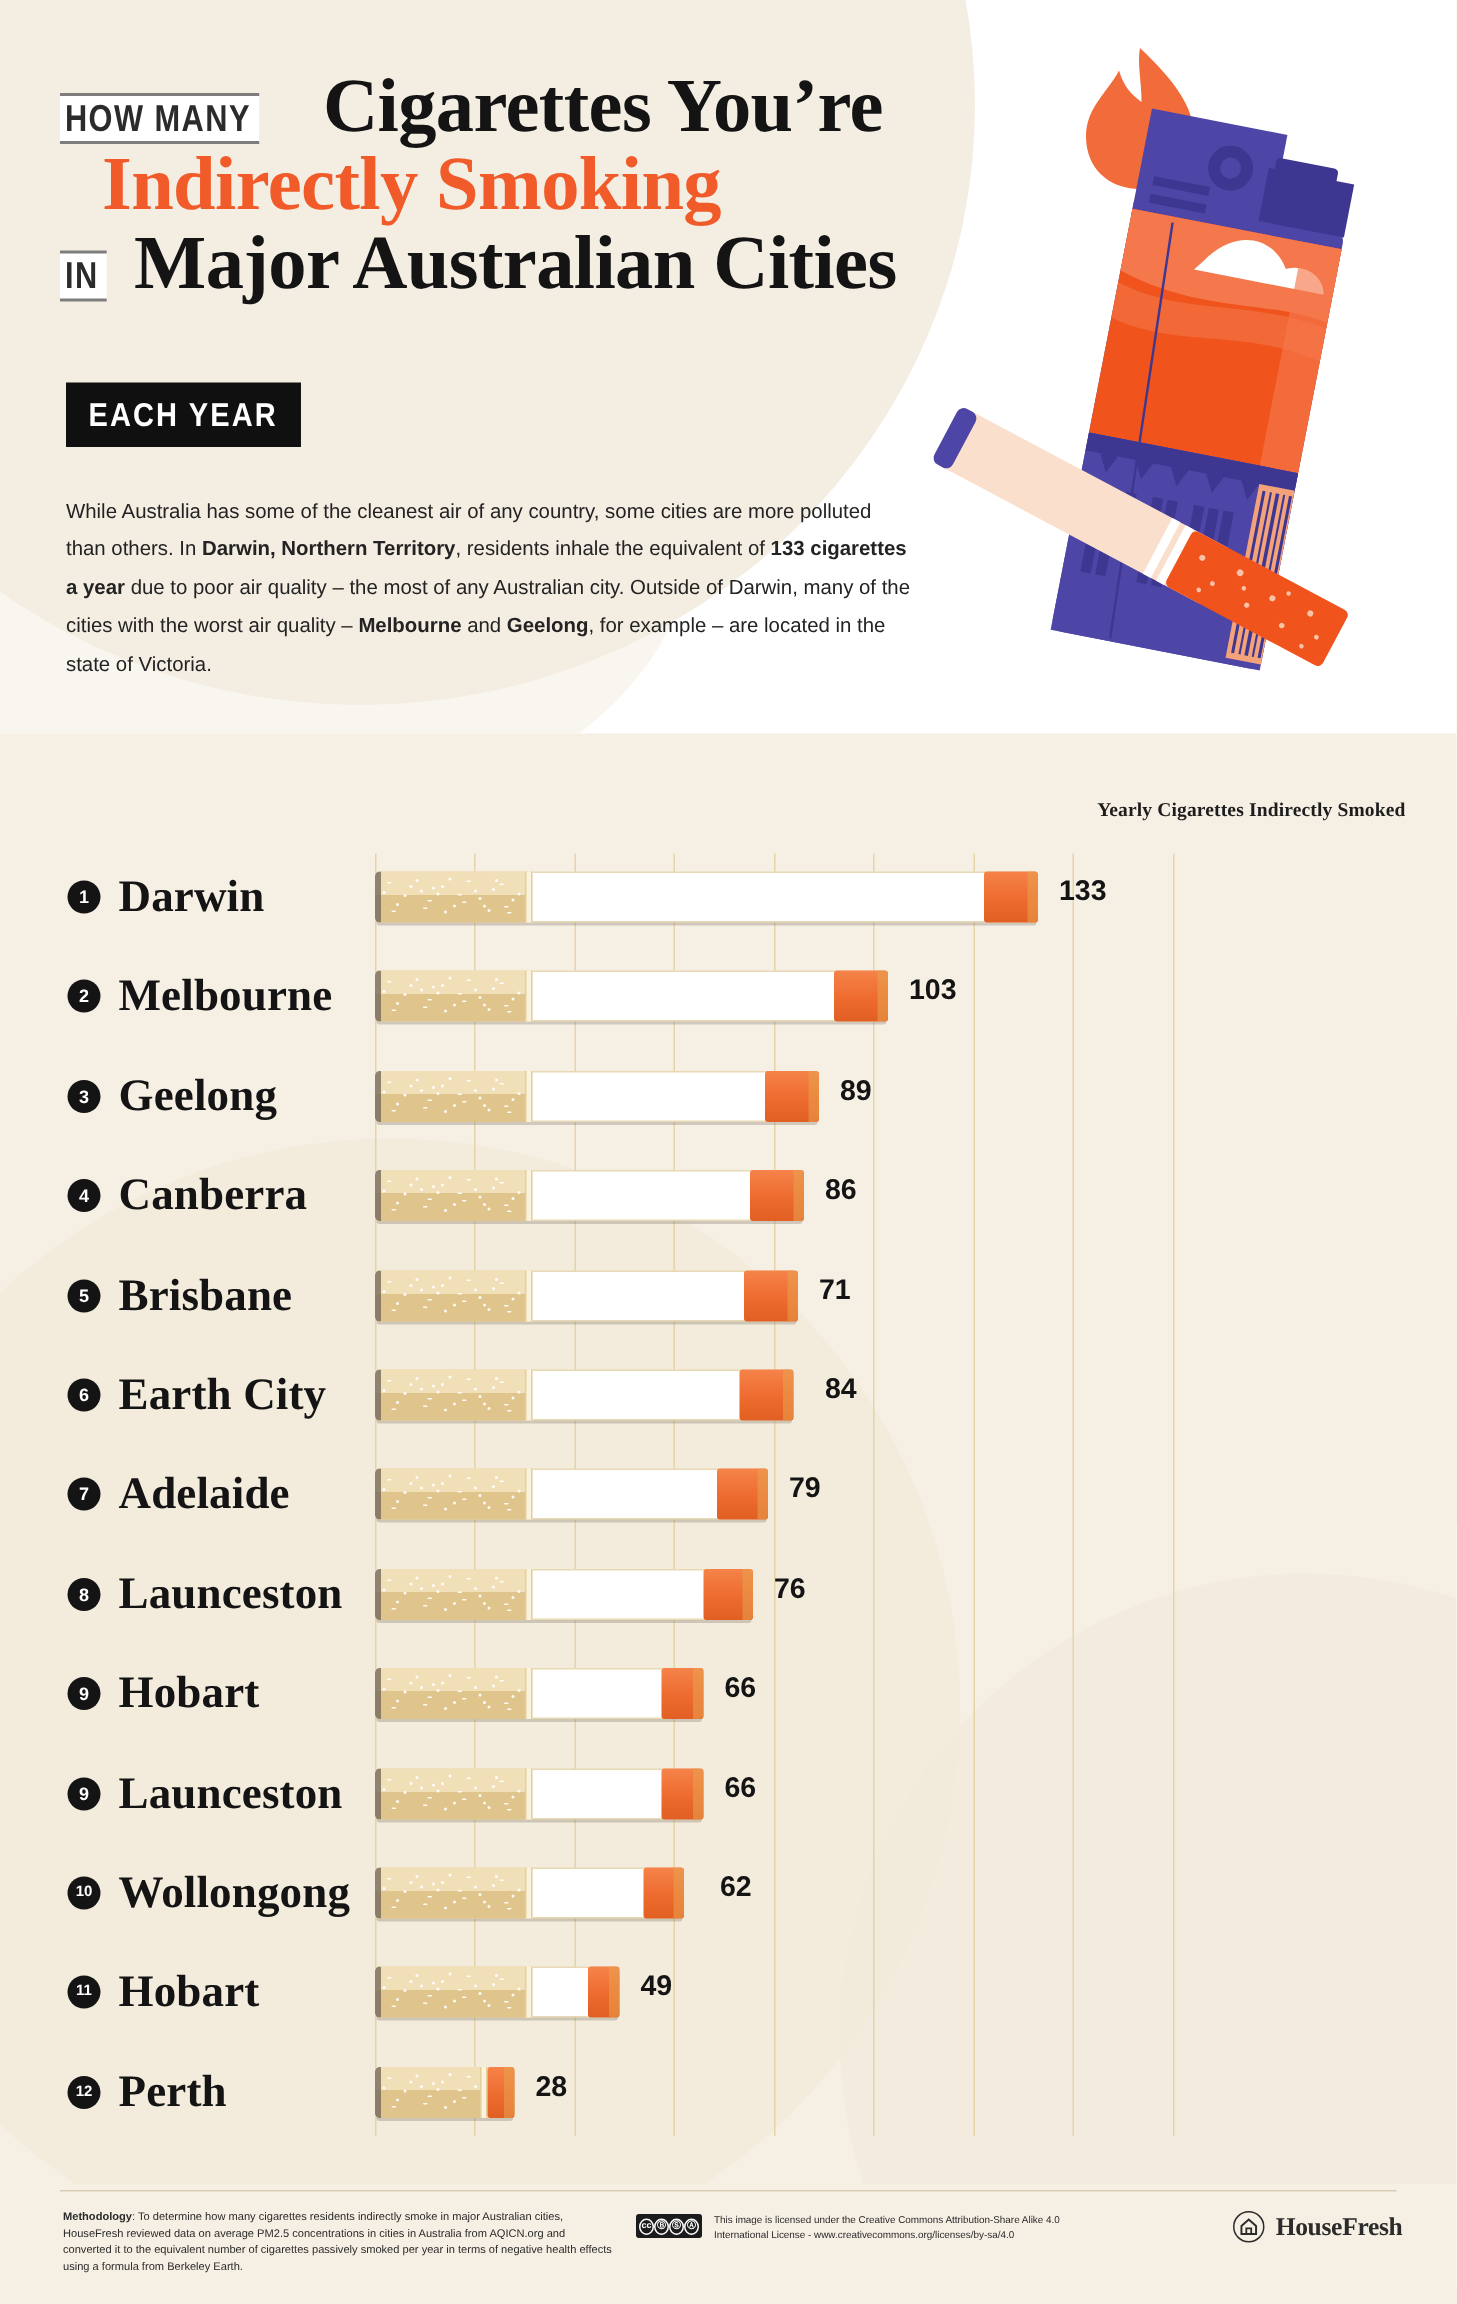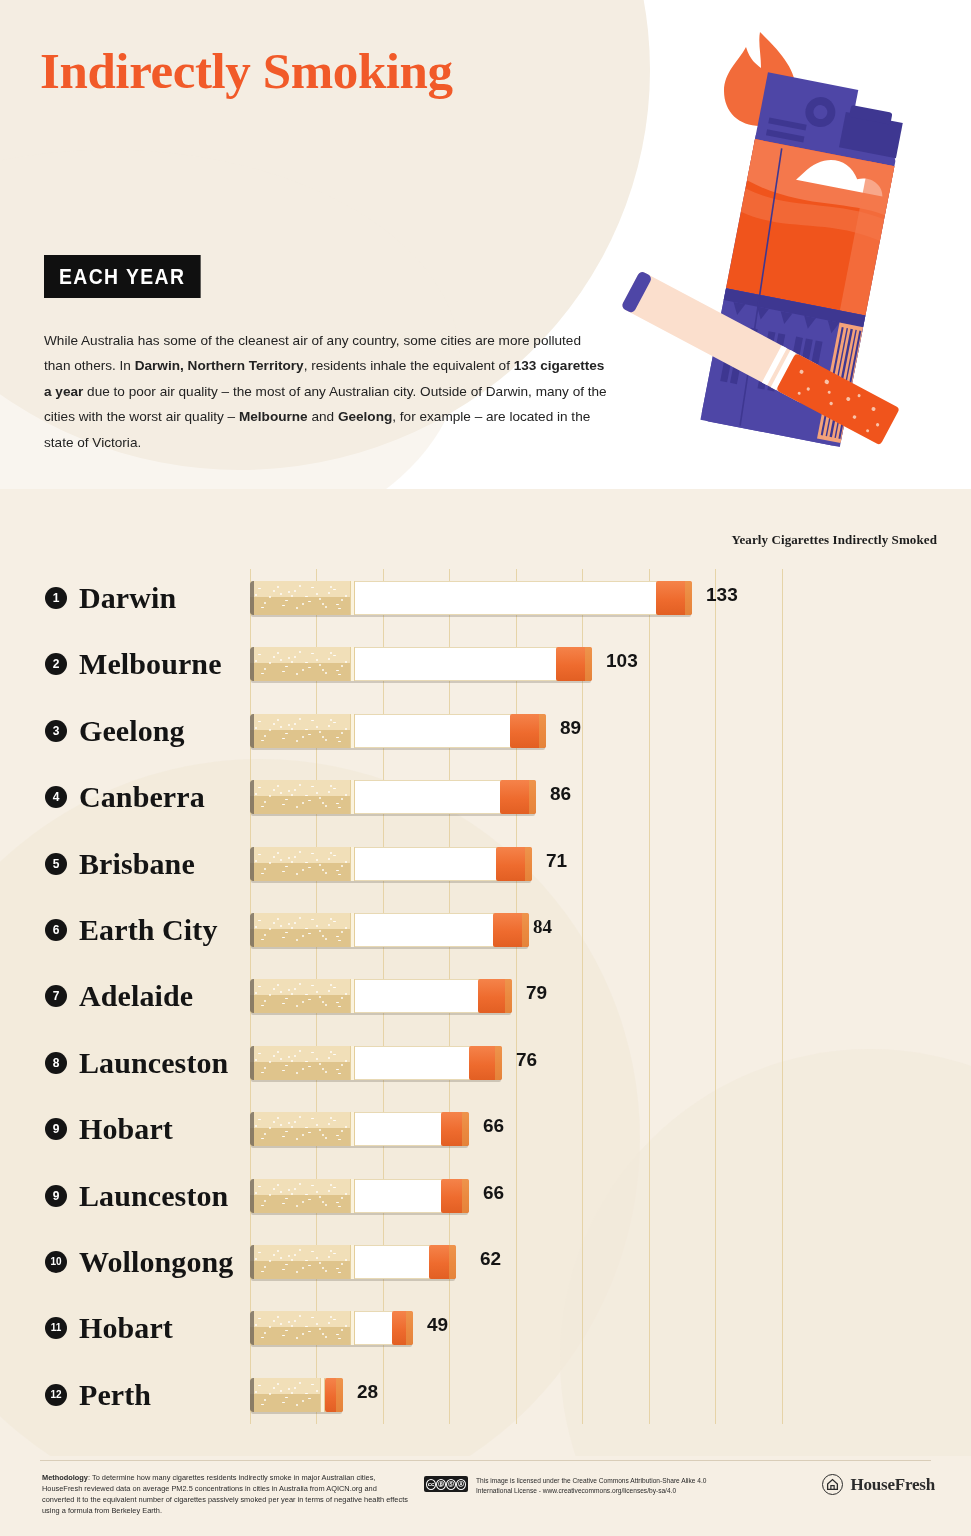--- a/index.html
+++ b/index.html
@@ -36,21 +36,21 @@
     color:#2b2b2b;
     border-top:2px solid #7d7d7d;border-bottom:2px solid #7d7d7d;
     padding:3px 7px 2px 4px;margin-right:11px;line-height:1.0;
     transform:scaleX(.82);transform-origin:left bottom;
   }
   .big{
     font-family:"Liberation Serif",serif;
     font-weight:700;font-size:51px;line-height:.99;color:#141414;
     letter-spacing:-.4px;
   }
-  .big.orange{color:#F15A29;}
+  .big.orange{color:#F15A29;margin-left:28px;}
   .each-year{
     position:absolute;left:44px;top:255px;z-index:5;
     background:#101010;color:#ffffff;
     font-family:"Liberation Sans",sans-serif;font-weight:700;
     font-size:22px;letter-spacing:1.6px;
     padding:9px 17px 8px 17px;
     transform:scaleX(.88);transform-origin:left top;
   }
   .intro{
     position:absolute;left:44px;top:328px;width:563px;z-index:5;
@@ -158,22 +158,30 @@
 </head>
 <body>
 
 <div id="page">
 
   <div class="header">
     <div class="header-blob"></div>
     <div class="header-blob2"></div>
 
     <div class="title-wrap">
+      <div class="title-line tl1">
+        <span class="kicker">HOW MANY</span>
+        <span class="big">Cigarettes You’re</span>
+      </div>
       <div class="title-line tl2">
         <span class="big orange">Indirectly Smoking</span>
+      </div>
+      <div class="title-line">
+        <span class="kicker-in">IN</span>
+        <span class="big">Major Australian Cities</span>
       </div>
     </div>
 
     <div class="each-year">EACH YEAR</div>
 
     <div class="intro"><span>While Australia has some of the cleanest air of any country, some cities are more polluted than others. In </span><b>Darwin, Northern Territory</b><span>, residents inhale the equivalent of </span><b>133 cigarettes a year</b><span> due to poor air quality – the most of any Australian city. Outside of Darwin, many of the cities with the worst air quality – </span><b>Melbourne</b><span> and </span><b>Geelong</b><span>, for example – are located in the state of Victoria.</span></div>
 
     <div class="art">
       <svg width="351" height="460" viewBox="0 0 351 460" xmlns="http://www.w3.org/2000/svg">
 
@@ -521,21 +529,21 @@
               <span class="speck d" style="left: 55px; top: 15px;"></span>
               <span class="speck" style="left: 72px; top: 22px;"></span>
               <span class="speck" style="left: 80px; top: 5px;"></span>
               <span class="speck d" style="left: 88px; top: 27px;"></span>
               <span class="speck" style="left: 95px; top: 14px;"></span>
               <span class="speck" style="left: 30px; top: 12px;"></span>
             </div>
             <div class="cig-band" style="left: 100px;"></div>
             <div class="cig-ember" style="width: 36px; left: 243px;"></div>
           </div>
-          <div class="cig-val" style="left: 533px; font-family: Liberation Serif, serif;">84</div>
+          <div class="cig-val" style="left: 550px;">84</div>
         </div>
         <div class="row" style="top: 474.4px;">
           <div class="rank">7</div>
           <div class="cityname">Adelaide</div>
           <div class="cig" style="left: 250px; width: 262px;">
             <div class="cig-body"></div>
             <div class="cig-filter" style="width: 100px;">
               <span class="speck d" style="left: 8px; top: 7px;"></span>
               <span class="speck" style="left: 19px; top: 15px;"></span>
               <span class="speck" style="left: 27px; top: 5px;"></span>

